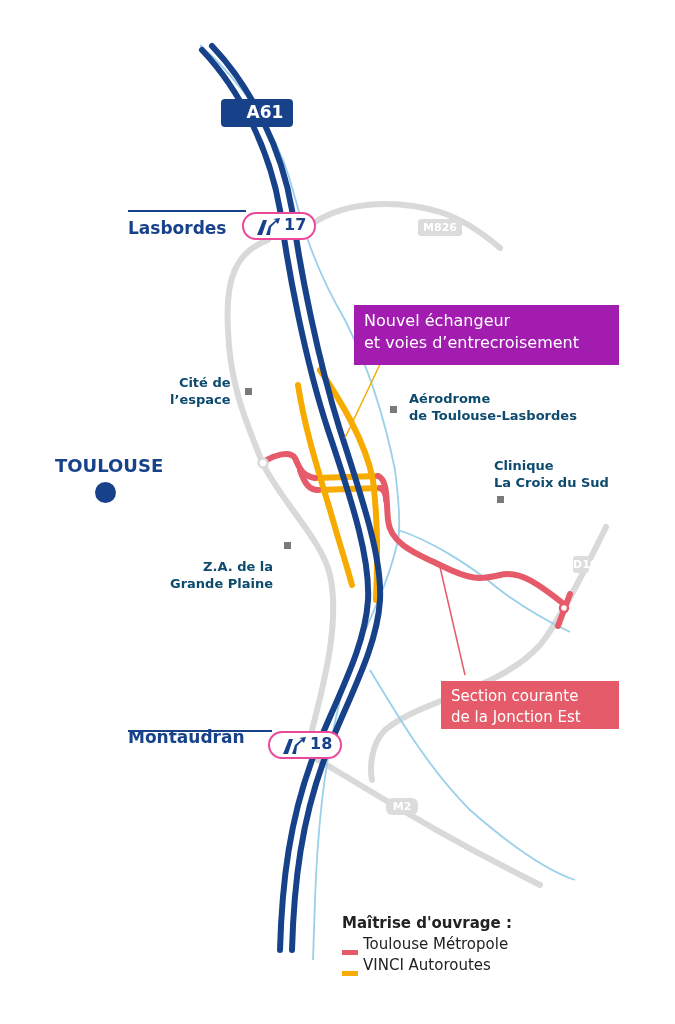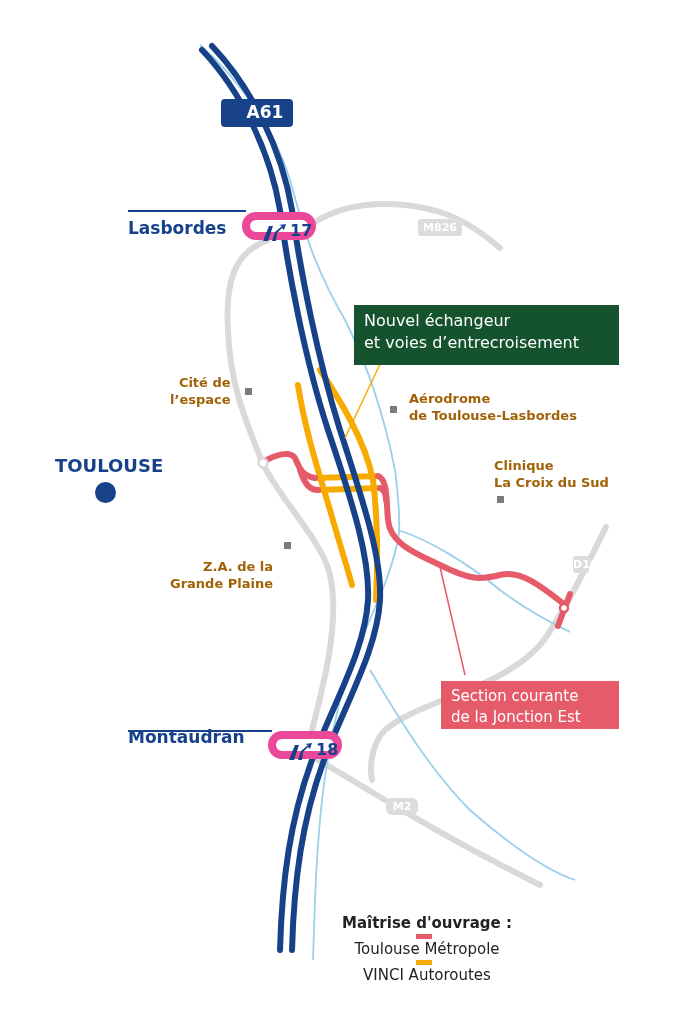--- a/index.html
+++ b/index.html
@@ -1,33 +1,33 @@
 <!DOCTYPE html>
 <html><head>
   <meta charset="utf-8">
   <style>
     html, body { margin: 0; padding: 0; background: #ffffff; }
     .map { position: relative; width: 675px; height: 1024px; overflow: hidden; background: #fff; font-family: "DejaVu Sans", sans-serif; }
     svg.roads { position: absolute; left: 0; top: 0; }
     .lbl { position: absolute; white-space: nowrap; }
     .city { color: #17428a; font-weight: bold; font-size: 17px; }
-    .poi { color: #a16207; font-weight: bold; font-size: 13px; line-height: 17px; }
+    .poi { color: #0c4a6e; font-weight: bold; font-size: 13px; line-height: 17px; }
     .poi.right { text-align: right; }
     .sq { position: absolute; width: 7px; height: 7px; background: #7a7a7a; }
     .callout { position: absolute; color: #fff; font-family: "DejaVu Sans", sans-serif; font-size: 16px; line-height: 22px; padding: 5px 10px; box-sizing: border-box; }
-    .callout.orange { background: #14532d; }
+    .callout.orange { background: #a21caf; }
     .callout.red { background: #e65b6a; }
     .shield { position: absolute; background: #17428a; color: #fff; font-weight: bold; font-size: 17px; border-radius: 4px; text-align: center; line-height: 26px; padding-left: 16px; }
-    .exit { position: absolute; width: 74px; height: 28px; border: 8px solid #ec4899; border-radius: 16px; background: #fff; box-sizing: border-box; }
+    .exit { position: absolute; width: 74px; height: 28px; border: 2px solid #ec4899; border-radius: 16px; background: #fff; box-sizing: border-box; }
     .exit .num { position: absolute; left: 40px; top: 1px; color: #17428a; font-weight: bold; font-size: 16px; }
     .exit .ic { position: absolute; left: 12px; top: 3px; }
     .rlabel { position: absolute; background: #dcdcdc; color: #fff; font-weight: bold; font-size: 11px; border-radius: 3px; text-align: center; line-height: 17px; }
     .legend { position: absolute; left: 342px; top: 913px; font-size: 15px; color: #222; line-height: 21px; }
     .legend .title { font-weight: bold; font-size: 15px; }
-    .legend .row { display: flex; align-items: center; flex-direction: column; }
+    .legend .row { display: flex; align-items: flex-end; }
     .legend .sw { width: 16px; height: 5px; margin-right: 5px; }
   </style>
 </head>
 <body>
 
 <div class="map">
   <svg class="roads" width="675" height="1024" viewBox="0 0 675 1024">
 
     <g fill="none" stroke="#d9d9d9" stroke-width="6" stroke-linecap="round">
       <path d="M268 240 C235 252 225 280 228 330 C230 390 250 430 262 462 C280 500 322 540 330 575 C340 620 325 680 312 730"></path>

